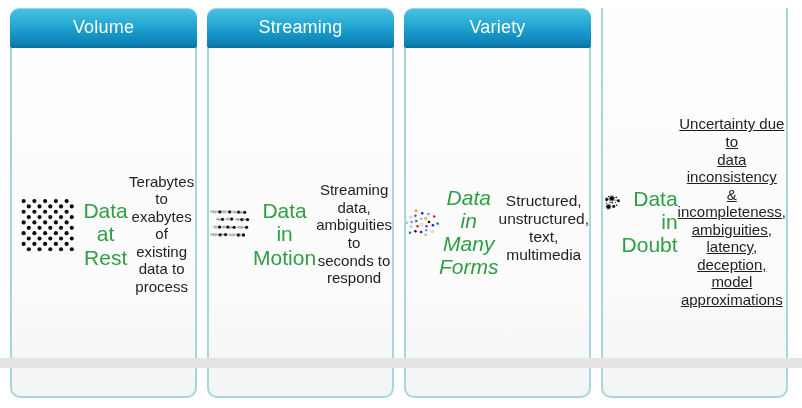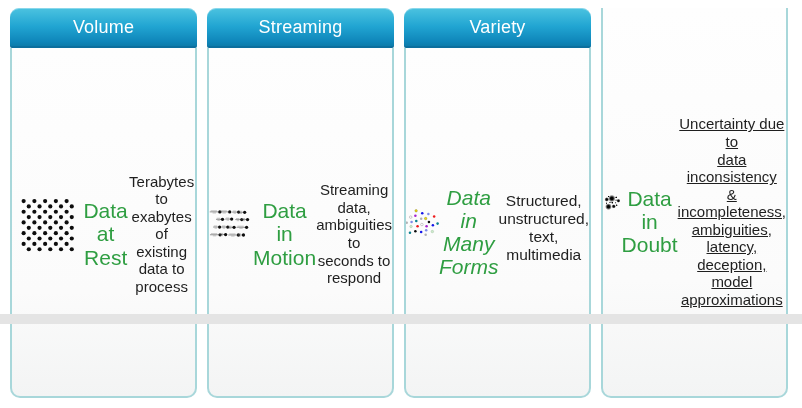--- a/index.html
+++ b/index.html
@@ -1,17 +1,17 @@
 <!DOCTYPE html>
 <html style="--hdr-top: #4cc3e0; --hdr-mid: #21a5d2; --hdr-bot: #0f86ba; --hdr-line: #0c6f9e; --card-border: #a8d7da; --title-green: #2f9e42; --body-text: #1f1f1f; --strip: #e4e4e4;"><head>
 <meta charset="utf-8">
 <style>
   html,body{margin:0;padding:0;}
   body{width:802px;height:408px;background:#ffffff;font-family:"Liberation Sans",sans-serif;overflow:hidden;}
-  .canvas{position:relative;width:802px;height:324px;background:#ffffff;}
+  .canvas{position:relative;width:802px;height:368px;background:#ffffff;}
   .cards{position:absolute;left:10px;top:8px;display:flex;gap:10px;}
   .card{width:187px;height:390px;display:flex;flex-direction:column;border-radius:10px;}
   .card-header{
     height:38px;flex:0 0 38px;
     background:linear-gradient(180deg,var(--hdr-top,#4cc3e0) 0%,var(--hdr-mid,#21a5d2) 48%,var(--hdr-bot,#0f86ba) 88%,#0d7cab 100%);
     border-bottom:2px solid var(--hdr-line,#0c6f9e);
     border-radius:9px 9px 2px 2px;
     box-shadow:inset 0 1px 0 rgba(255,255,255,0.35);
     color:#fff;display:flex;align-items:center;justify-content:center;
     font-size:18px;letter-spacing:0.2px;
@@ -29,21 +29,21 @@
   }
   .desc{
     color:var(--body-text,#1f1f1f);
     font-size:15px;line-height:1.17;text-align:center;white-space:pre-line;
     width:172px;
   }
   .card-volume .title, .card-velocity .title{margin-top:24px;}
   .card-volume .desc,  .card-velocity .desc{margin-top:24px;text-align:center;}
   .card-variety .title{margin-top:20px;font-style:italic;}
   .card-variety .desc{margin-top:12px;font-size:15.5px;}
-  .card-veracity .title{margin-top:39px;}
+  .card-veracity .title{margin-top:39px;text-align:right;}
   .card-veracity .desc{margin-top:20px;text-decoration:underline;}
   .footer-strip{position:absolute;left:0;bottom:0;width:802px;height:10px;background:var(--strip,#e4e4e4);}
 </style>
 </head>
 <body>
 
 <div class="canvas">
   <div class="cards">
 
     <div class="card card-volume">

